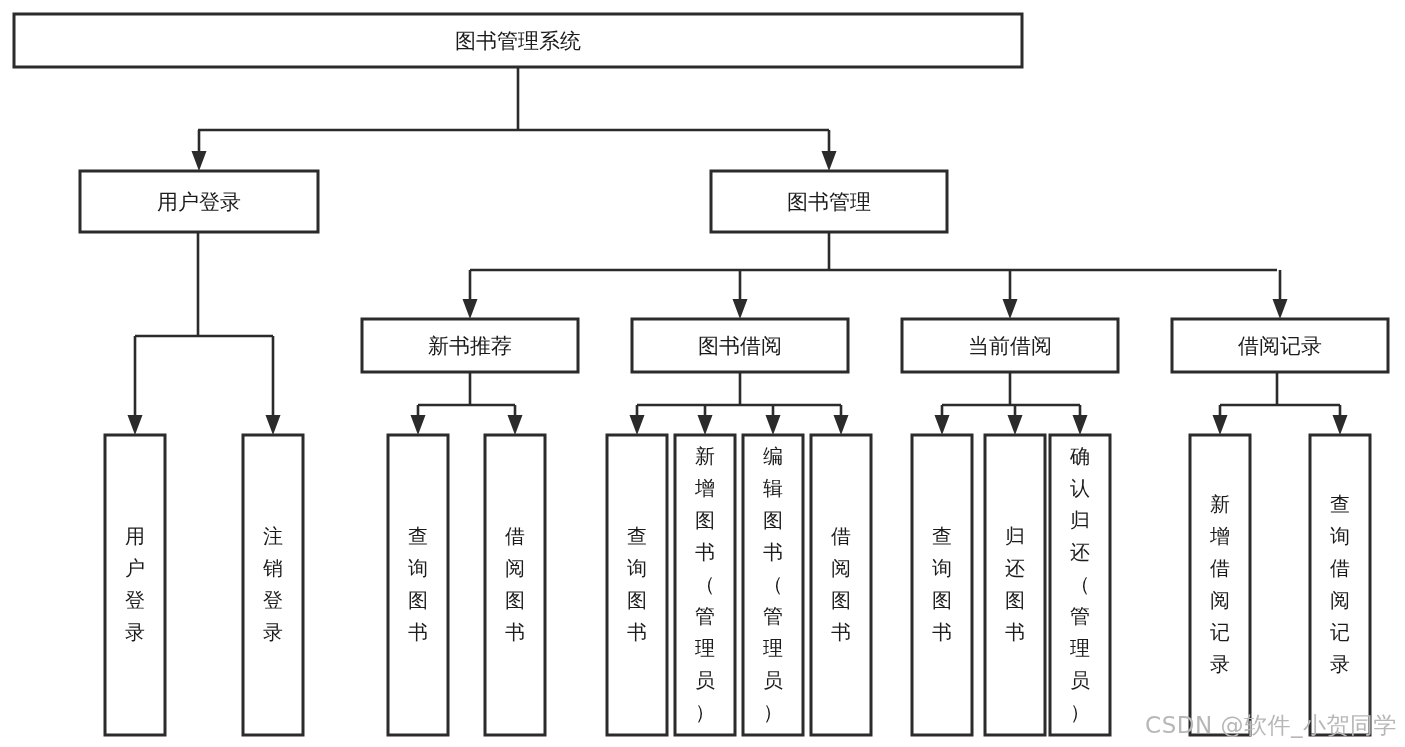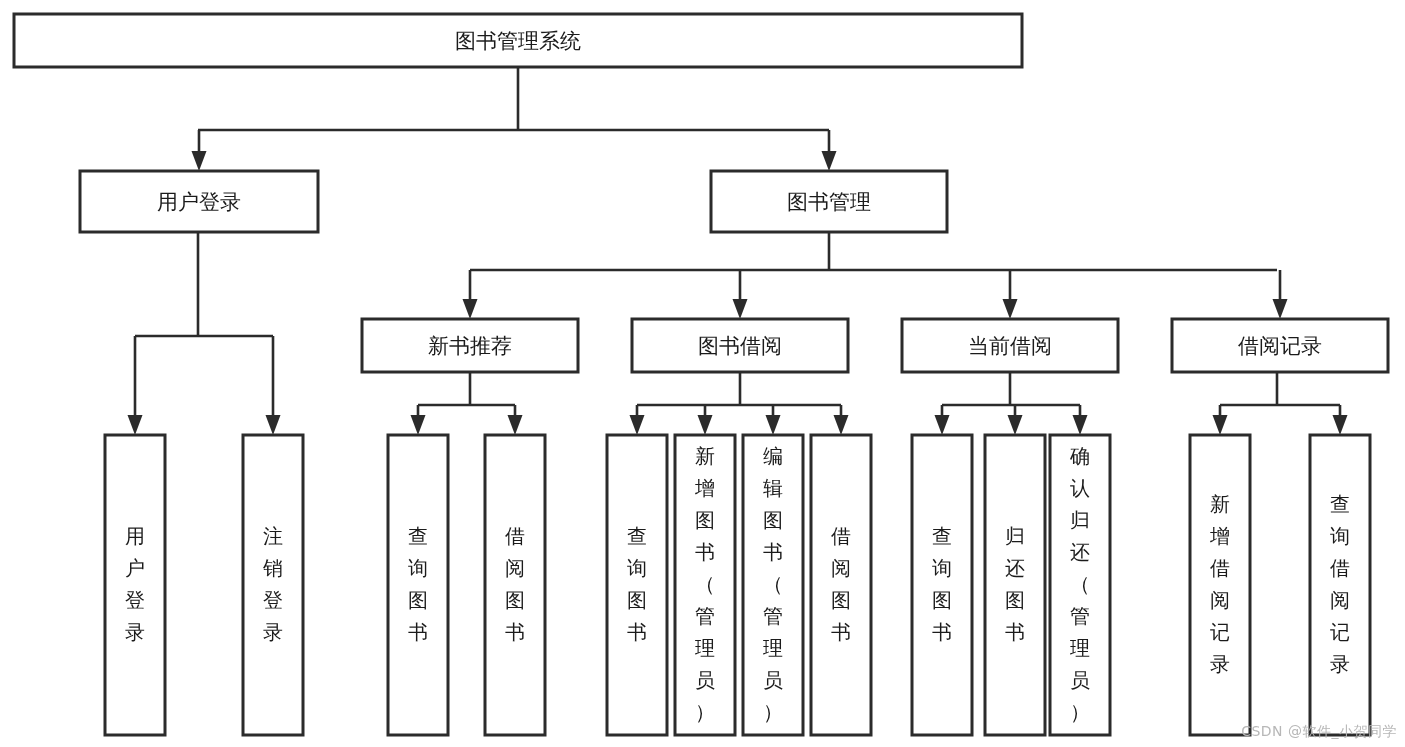--- a/index.html
+++ b/index.html
@@ -23,21 +23,21 @@
   .label-h{font-size:21px;}
   .label-v{font-size:20px;}
   .connector{
     stroke:#2b2b2b;stroke-width:2.6;fill:none;
     stroke-linecap:butt;stroke-linejoin:miter;
   }
   .arrow-head{fill:#2b2b2b;stroke:none;}
   .watermark{
     position:absolute;right:8px;bottom:6px;
     font-family:"DejaVu Sans","Liberation Sans",sans-serif;
-    font-size:14px;color:#b7b7b7;
+    font-size:23px;color:#b7b7b7;
     white-space:nowrap;user-select:none;
     letter-spacing:0.5px;
   }
 </style>
 </head>
 <body>
 
 <div id="diagram-root">
   <svg id="diagram-svg" viewBox="0 0 1405 747">
     <g id="connectors-layer">

